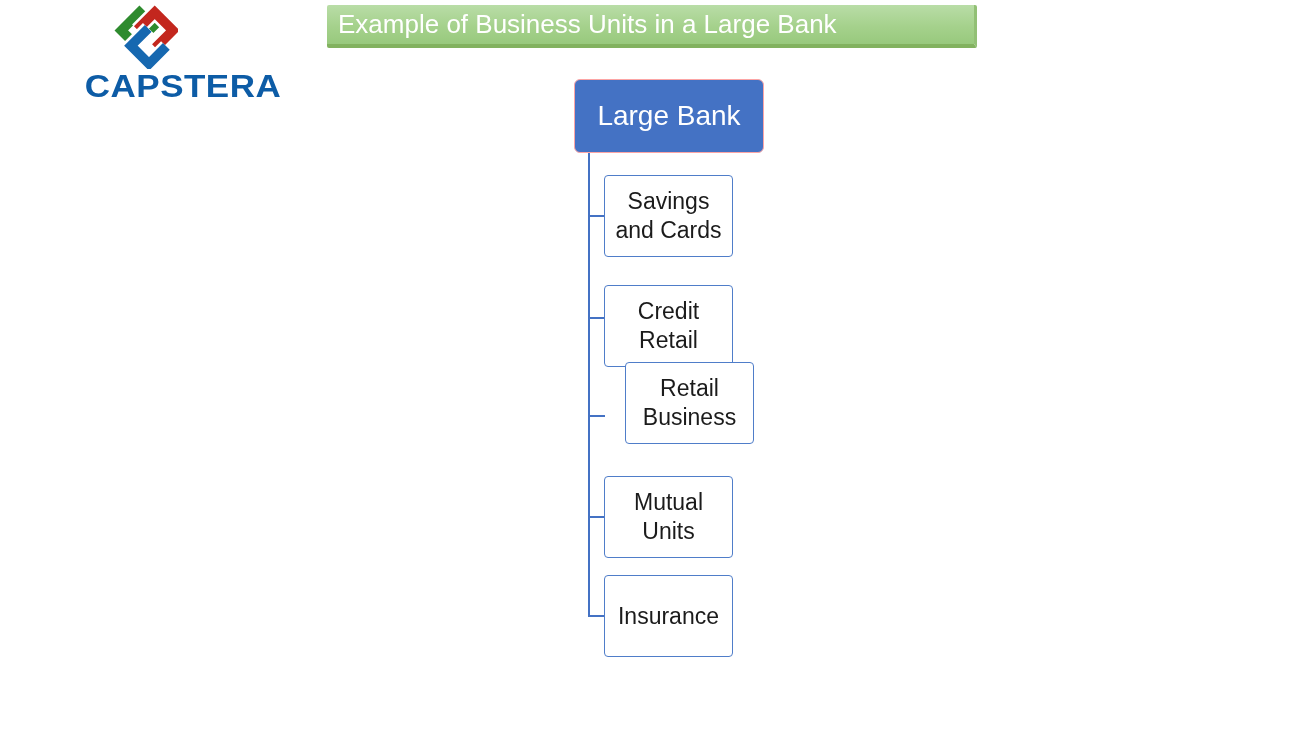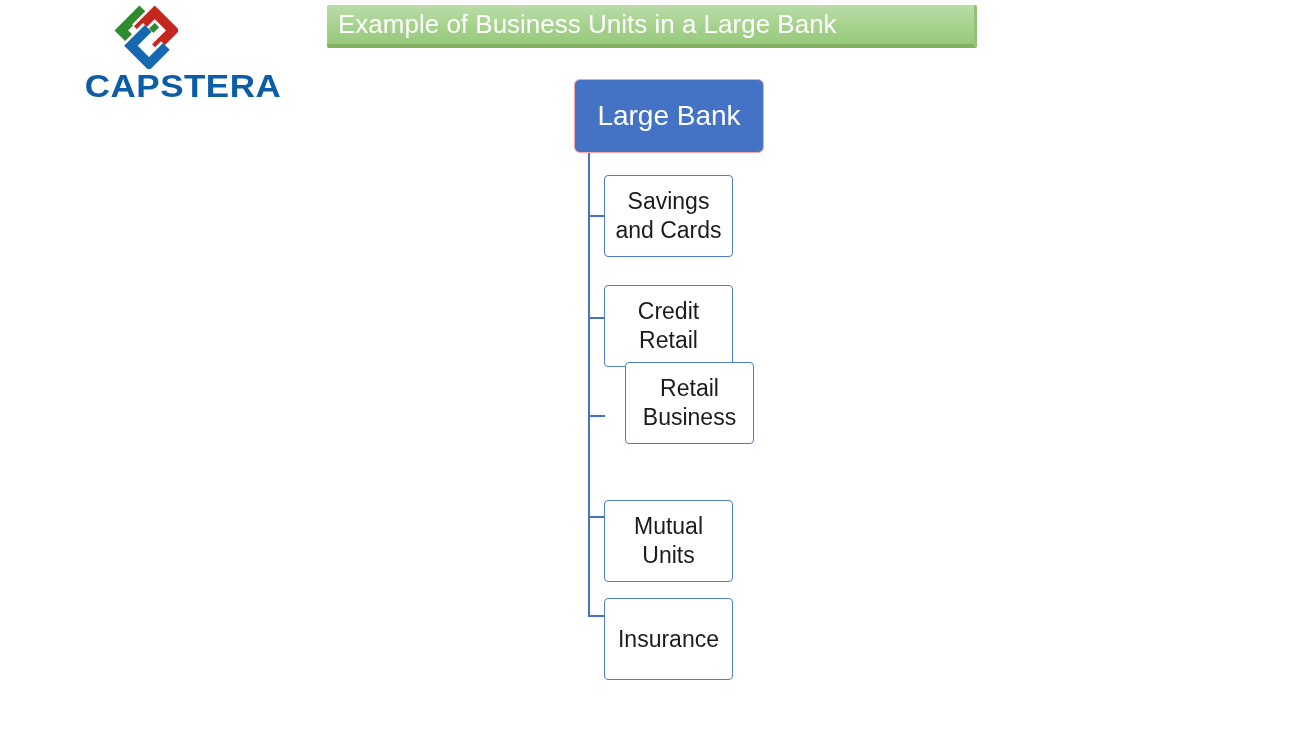--- a/index.html
+++ b/index.html
@@ -111,22 +111,22 @@
     border-radius: 4px;
     box-sizing: border-box;
     display: flex;
     flex-direction: column;
     align-items: center;
     justify-content: center;
   }
   .c0 { top: 175px; }
   .c1 { top: 285px; }
   .c2 { top: 362px; margin-left: 21px; }
-  .c3 { top: 500px; }
-  .c4 { top: 598px; }
+  .c3 { top: 476px; }
+  .c4 { top: 575px; }
   .ln {
     color: #1b1b1b;
     font-size: 23px;
     line-height: 29px;
     text-align: center;
     white-space: nowrap;
   }
 </style>
 </head>
 <body>

